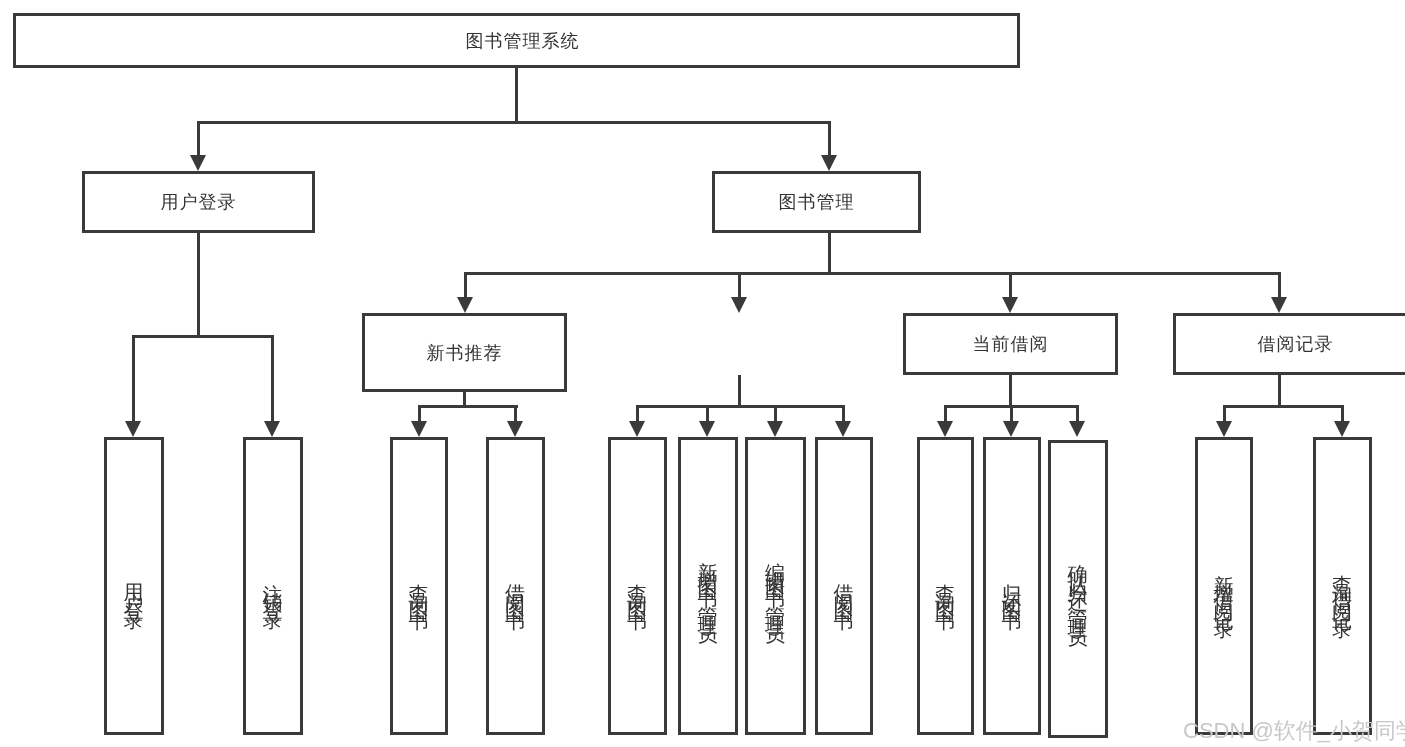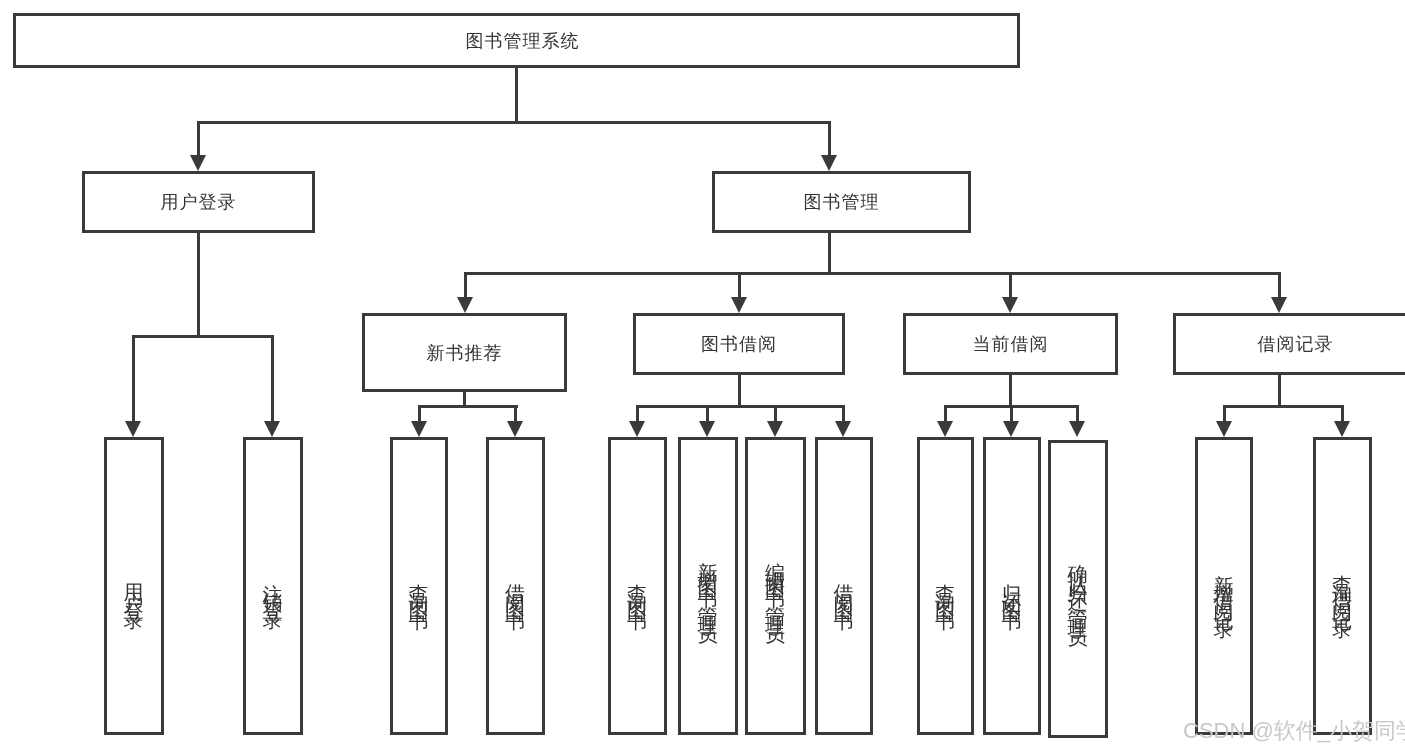--- a/index.html
+++ b/index.html
@@ -73,21 +73,21 @@
   <div class="line" style="left:515px;top:68px;width:3px;height:55px;"></div>
   <div class="line" style="left:197px;top:121px;width:634px;height:3px;"></div>
   <div class="line" style="left:197px;top:121px;width:3px;height:36px;"></div>
   <div class="arrow" style="left:190px;top:155px;"></div>
   <div class="line" style="left:828px;top:121px;width:3px;height:36px;"></div>
   <div class="arrow" style="left:821px;top:155px;"></div>
 
   <div class="box" style="left:82px;top:171px;width:233px;height:62px;">
     <span>用户登录</span>
   </div>
-  <div class="box" style="left:712px;top:171px;width:259px;height:62px;">
+  <div class="box" style="left:712px;top:171px;width:209px;height:62px;">
     <span>图书管理</span>
   </div>
 
   <div class="line" style="left:197px;top:233px;width:3px;height:104px;"></div>
   <div class="line" style="left:132px;top:335px;width:142px;height:3px;"></div>
   <div class="line" style="left:132px;top:335px;width:3px;height:88px;"></div>
   <div class="arrow" style="left:125px;top:421px;"></div>
   <div class="line" style="left:271px;top:335px;width:3px;height:88px;"></div>
   <div class="arrow" style="left:264px;top:421px;"></div>
 
@@ -97,23 +97,20 @@
   <div class="arrow" style="left:457px;top:297px;"></div>
   <div class="line" style="left:738px;top:272px;width:3px;height:27px;"></div>
   <div class="arrow" style="left:731px;top:297px;"></div>
   <div class="line" style="left:1009px;top:272px;width:3px;height:27px;"></div>
   <div class="arrow" style="left:1002px;top:297px;"></div>
   <div class="line" style="left:1278px;top:272px;width:3px;height:27px;"></div>
   <div class="arrow" style="left:1271px;top:297px;"></div>
 
   <div class="box" style="left:362px;top:313px;width:205px;height:79px;">
     <span>新书推荐</span>
-  </div>
-  <div class="box" style="left:633px;top:313px;width:212px;height:62px;">
-    <span>图书借阅</span>
   </div>
   <div class="box" style="left:903px;top:313px;width:215px;height:62px;">
     <span>当前借阅</span>
   </div>
   <div class="box" style="left:1173px;top:313px;width:245px;height:62px;">
     <span>借阅记录</span>
   </div>
 
   <div class="line" style="left:463px;top:375px;width:3px;height:32px;"></div>
   <div class="line" style="left:418px;top:405px;width:100px;height:3px;"></div>

